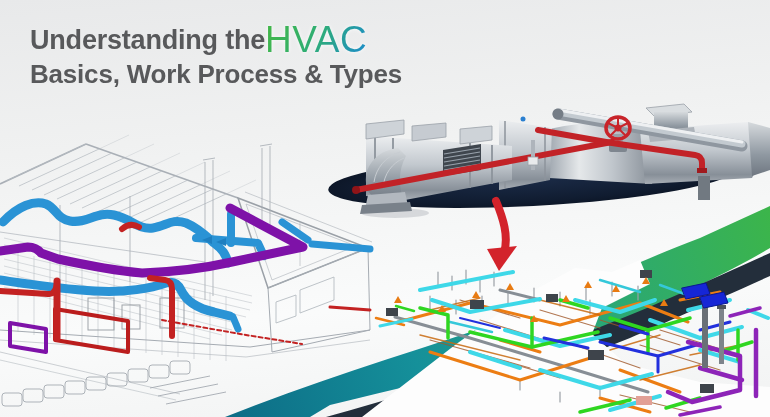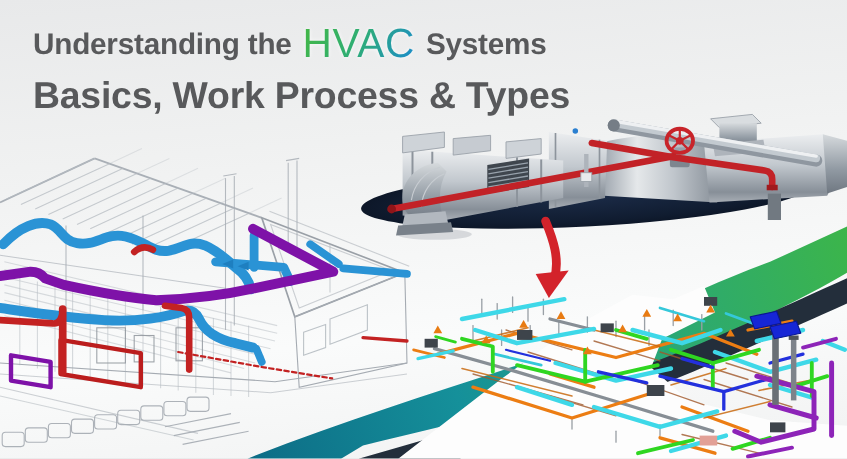--- a/index.html
+++ b/index.html
@@ -3,22 +3,22 @@
 <meta charset="utf-8">
 <style>
   html,body{margin:0;padding:0;background:#dfe1e2;}
   .stage{
     position:relative;width:770px;height:417px;overflow:hidden;
     background:linear-gradient(175deg,#e8e9ea 0%,#f0f1f1 32%,#fafbfb 70%,#f1f2f2 100%);
     font-family:"Liberation Sans",sans-serif;
   }
   .stage svg{position:absolute;left:0;top:0;}
   .title{position:absolute;left:30px;top:22px;z-index:30;color:#58595b;font-weight:bold;}
-  .t1{display:flex;align-items:flex-start;gap:10px;font-size:27px;letter-spacing:-0.2px;line-height:36px;}
-  .t2{font-size:34px;letter-spacing:-0.2px;margin-top:14px;line-height:30px;}
+  .t1{display:flex;align-items:flex-start;font-size:27px;letter-spacing:-0.2px;line-height:36px;}
+  .t2{font-size:26px;letter-spacing:-0.2px;margin-top:1px;line-height:30px;}
   .hvac{
     font-size:37px;font-weight:normal;letter-spacing:0.5px;line-height:36px;
     background:linear-gradient(118deg,#41b64b 8%,#2fae74 48%,#1d8ec6 95%);
     -webkit-background-clip:text;background-clip:text;color:transparent;
     filter:drop-shadow(0 0 2px rgba(255,255,255,0.85));
   }
 </style>
 </head>
 <body>
 
@@ -394,18 +394,17 @@
         <path d="M584,288 l4,-7 l4,7 Z"></path>
       </g>
     </g>
   </g>
 </svg>
 
   <div class="title">
     <div class="t1">
       <span>Understanding the</span>
       <span class="hvac">HVAC</span>
-      <span>Systems</span>
     </div>
     <div class="t2">Basics, Work Process &amp; Types</div>
   </div>
 
 </div>
 
 </body></html>

